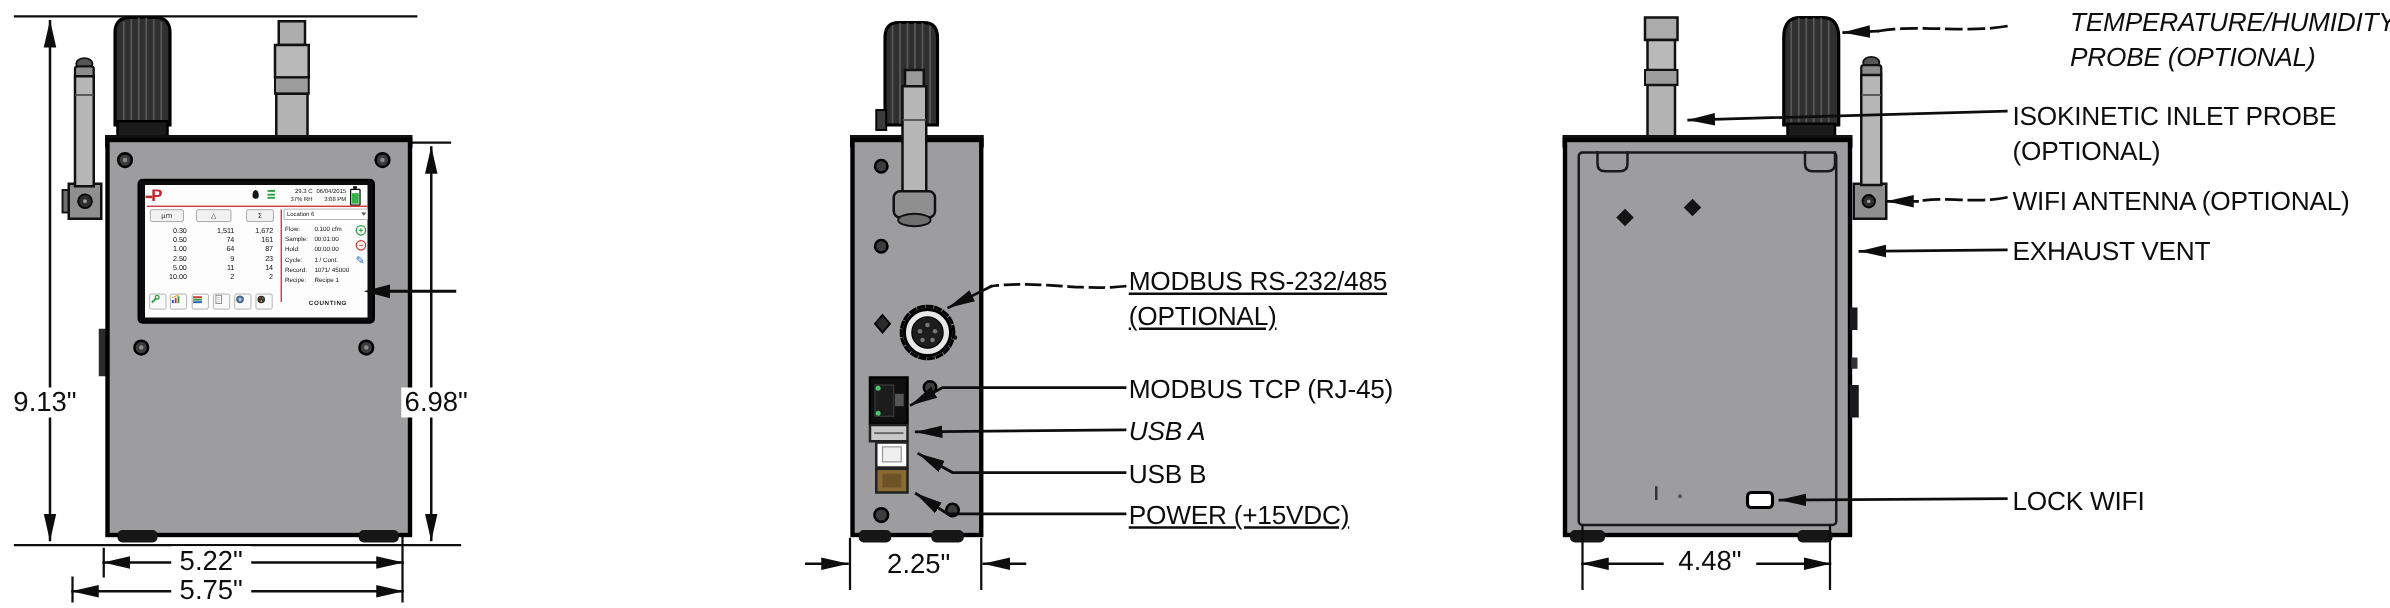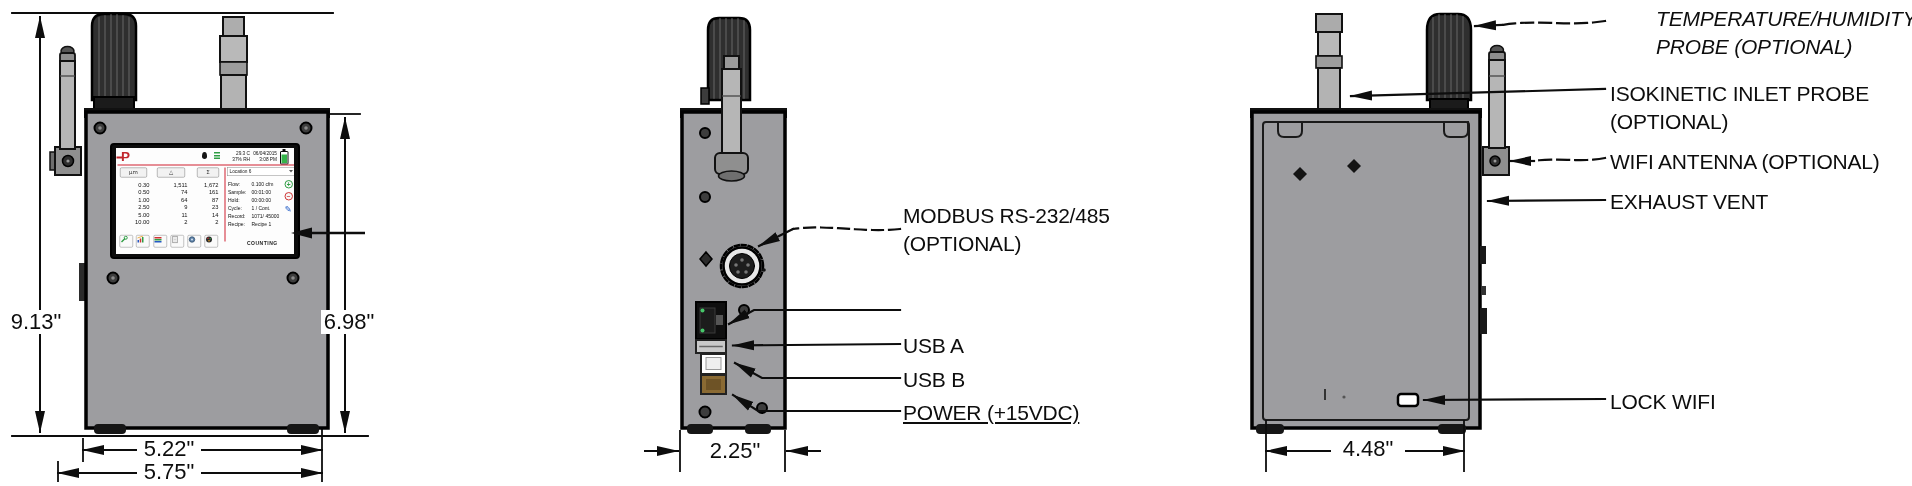--- a/index.html
+++ b/index.html
@@ -400,22 +400,23 @@
 </svg>
 
 <div class="dim" style="left:3px;top:310px;width:62px;">9.13"</div>
 <div class="dim" style="left:321px;top:310px;width:52px;">6.98"</div>
 <div class="dim" style="left:137px;top:437px;width:60px;">5.22"</div>
 <div class="dim" style="left:137px;top:460px;width:60px;">5.75"</div>
 <div class="dim" style="left:700px;top:439px;width:66px;">2.25"</div>
 <div class="dim" style="left:1331px;top:437px;width:70px;">4.48"</div>
 
 
-<div class="lbl" style="left:903px;top:202px;width:240px;">MODBUS RS-232/485 (OPTIONAL)</div>
-<div class="lbl nowrap" style="left:903px;top:332px;">USB A</div>
+<div class="lbl" style="left:903px;top:212px;width:240px;text-decoration:underline;">MODBUS RS-232/485 (OPTIONAL)</div>
+<div class="lbl nowrap" style="left:903px;top:298px;">MODBUS TCP (RJ-45)</div>
+<div class="lbl nowrap" style="left:903px;top:332px;font-style:italic;">USB A</div>
 <div class="lbl nowrap" style="left:903px;top:366px;">USB B</div>
 <div class="lbl nowrap" style="left:903px;top:399px;text-decoration:underline;">POWER (+15VDC)</div>
 
 <div class="lbl" style="left:1656px;top:5px;width:300px;font-style:italic;">TEMPERATURE/HUMIDITY PROBE (OPTIONAL)</div>
 <div class="lbl" style="left:1610px;top:80px;width:310px;">ISOKINETIC INLET PROBE (OPTIONAL)</div>
 <div class="lbl nowrap" style="left:1610px;top:148px;">WIFI ANTENNA (OPTIONAL)</div>
 <div class="lbl nowrap" style="left:1610px;top:188px;">EXHAUST VENT</div>
 <div class="lbl nowrap" style="left:1610px;top:388px;">LOCK WIFI</div>
 
 </div>

